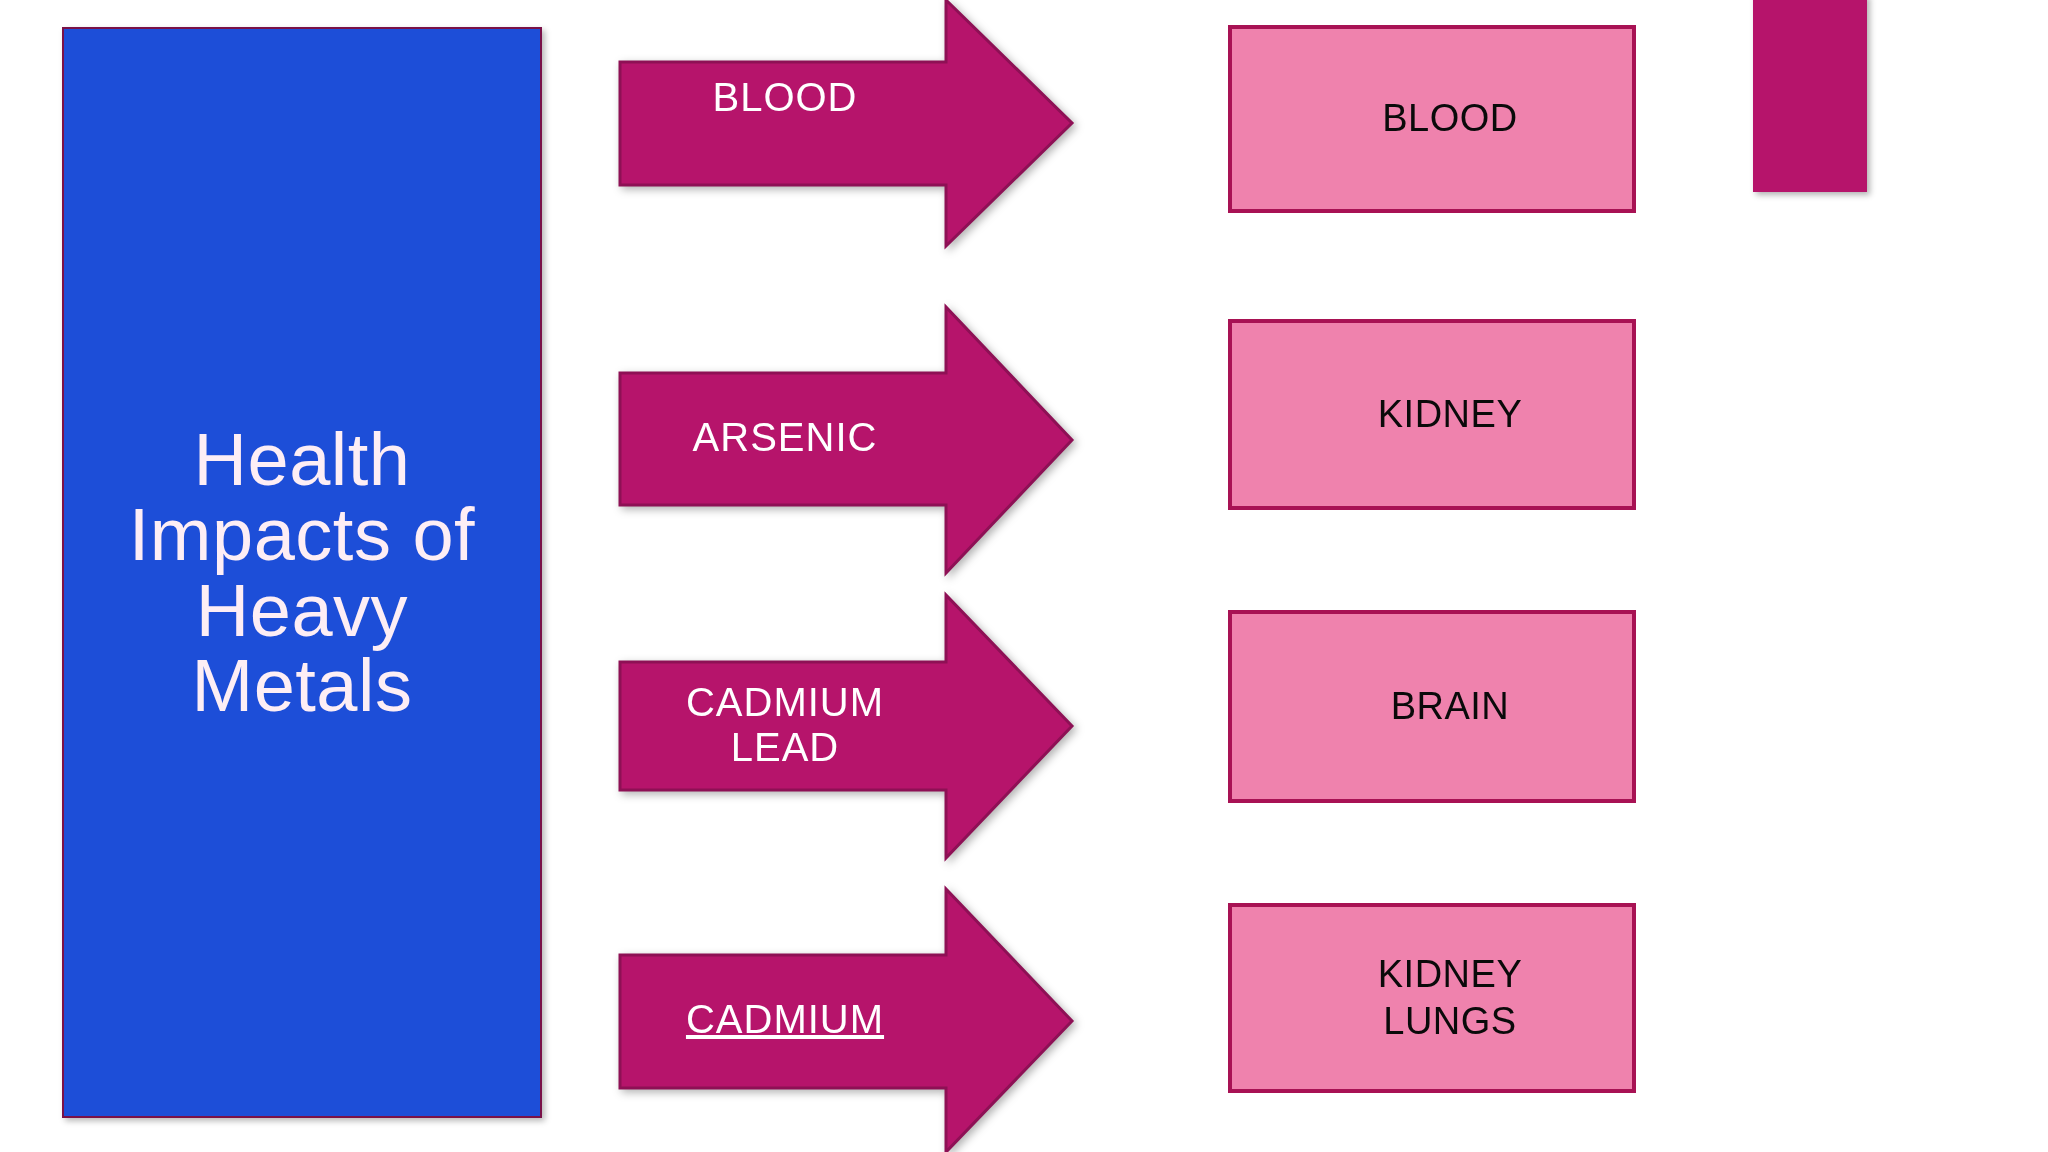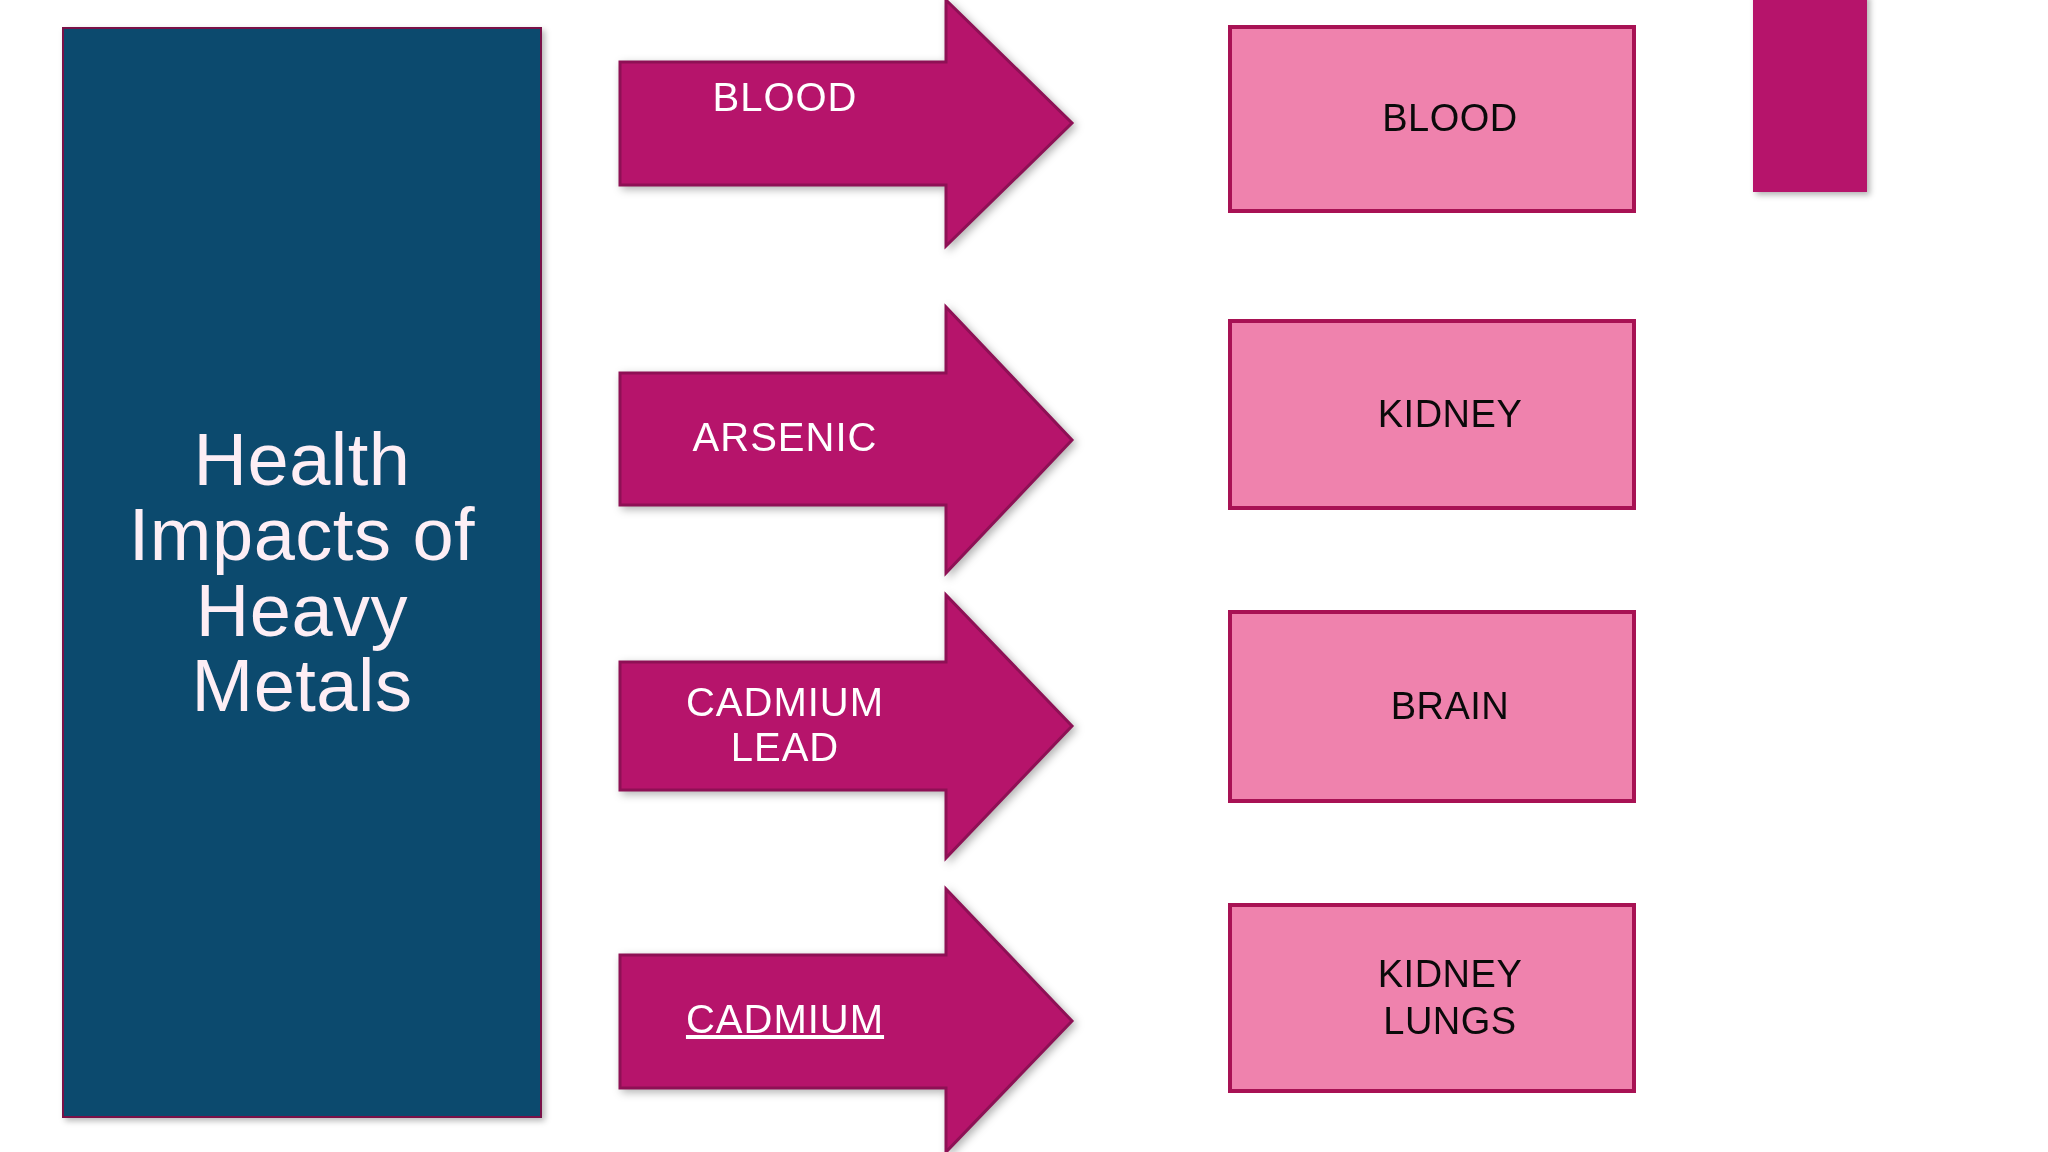--- a/index.html
+++ b/index.html
@@ -16,21 +16,21 @@
     font-family: "Liberation Sans", sans-serif;
   }
 
   
   #title-panel {
     position: absolute;
     left: 62px;
     top: 27px;
     width: 480px;
     height: 1091px;
-    background: #0c4a6e;
+    background: #1d4ed8;
     border: 2px solid #7A1148;
     box-sizing: border-box;
     box-shadow: 3px 3px 6px rgba(0,0,0,0.28);
     display: flex;
     align-items: center;
     justify-content: center;
   }
   #title-text {
     color: #FDEEF5;
     font-size: 74px;

